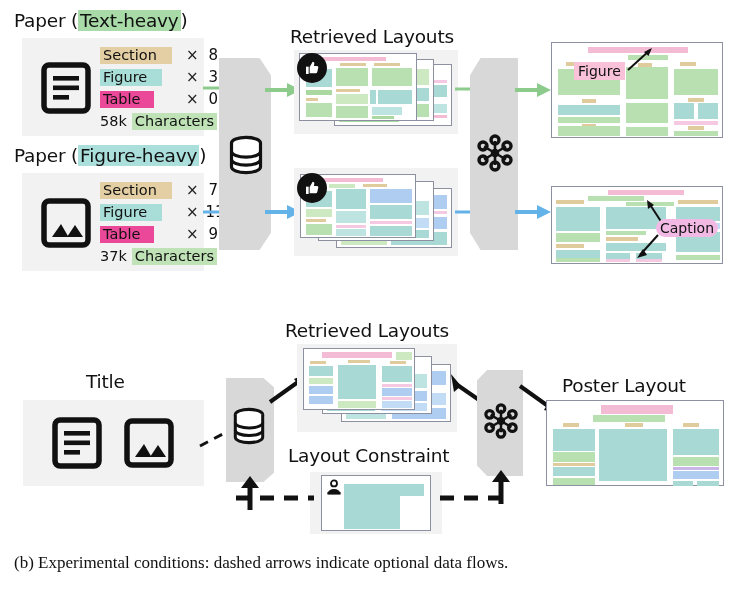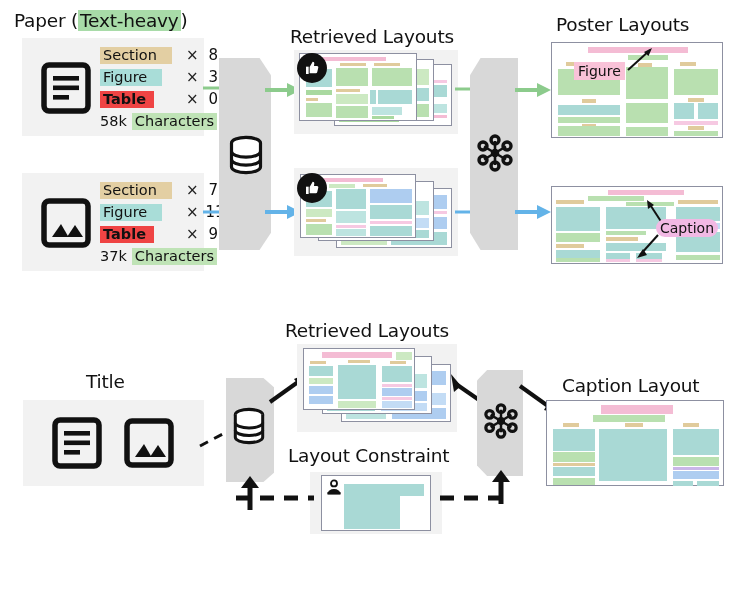--- a/index.html
+++ b/index.html
@@ -14,21 +14,21 @@
   .hl{padding:0 2px;}
   .hl-green{background:#a8dba8;}
   .hl-teal{background:#aadfdc;}
 
   
   .panelbox{background:#f2f2f2;}
   .statrow{display:flex;align-items:center;height:22px;}
   .tag{font-size:14.5px;color:#111;padding:1px 3px;line-height:15px;}
   .t-sec{background:#e3cfa3;}
   .t-fig{background:#a9ddd8;}
-  .t-tab{background:#ef4444;font-weight:bold;}
+  .t-tab{background:#ec4899;}
   .t-chr{background:#bfe3b6;}
   .times{font-size:15px;color:#222;}
   .cnt{font-size:15px;color:#111;}
   .charline{font-size:14.5px;color:#111;}
 
   
   .module{background:#d8d8d8;}
   .mod-a{clip-path:polygon(0 0,78% 0,100% 9%,100% 91%,78% 100%,0 100%);}
   svg{display:block;overflow:visible;}
 
@@ -94,20 +94,23 @@
         <span class="times" style="margin-left:32px;">×</span>
         <span class="cnt" style="margin-left:10px;">0</span>
       </div>
       <div class="statrow">
         <span class="charline">58k</span>
         <span class="tag t-chr" style="margin-left:5px;">Characters</span>
       </div>
     </div>
   </div>
 
+  <div class="abs hdr" style="left:14px;top:141px;">
+    <span>Paper (</span><span class="hl hl-teal">Figure-heavy</span><span>)</span>
+  </div>
 
   <div class="abs panelbox" style="left:22px;top:169px;width:182px;height:98px;">
     <svg class="icn" style="left:18px;top:24px;" width="52" height="52" viewBox="0 0 52 52">
       <rect x="4" y="4" width="44" height="44" rx="5" fill="none" stroke="#111" stroke-width="5.5"></rect>
       <path d="M12 40 L21 27 L28.5 40 Z" fill="#111"></path>
       <path d="M27 40 L35 28 L43 40 Z" fill="#111"></path>
     </svg>
     <div class="abs" style="left:78px;top:6px;">
       <div class="statrow">
         <span class="tag t-sec" style="width:66px;">Section</span>
@@ -289,21 +292,20 @@
 
   <svg class="abs" style="left:515px;top:76px;" width="38" height="20">
     <line x1="0" y1="10" x2="24" y2="10" stroke="#8ccb8c" stroke-width="4"></line>
     <path d="M22 3 L36 10 L22 17 Z" fill="#8ccb8c"></path>
   </svg>
   <svg class="abs" style="left:515px;top:198px;" width="38" height="20">
     <line x1="0" y1="10" x2="24" y2="10" stroke="#63b3e8" stroke-width="4"></line>
     <path d="M22 3 L36 10 L22 17 Z" fill="#63b3e8"></path>
   </svg>
 
-  <div class="abs hdr" style="left:556px;top:10px;">Poster Layouts</div>
 
   <div class="abs sheet" style="left:551px;top:38px;width:172px;height:96px;">
     <div class="blk pk" style="left:36px;top:4px;width:100px;height:6px;"></div>
     <div class="blk g1" style="left:76px;top:12px;width:40px;height:5px;"></div>
     <div class="blk kh" style="left:14px;top:19px;width:14px;height:4px;"></div>
     <div class="blk kh" style="left:86px;top:20px;width:14px;height:4px;"></div>
     <div class="blk kh" style="left:128px;top:19px;width:16px;height:4px;"></div>
     <div class="blk g1" style="left:6px;top:26px;width:62px;height:26px;"></div>
     <div class="blk g1" style="left:74px;top:24px;width:42px;height:32px;"></div>
     <div class="blk g1" style="left:122px;top:26px;width:44px;height:26px;"></div>
@@ -498,21 +500,21 @@
     </div>
   </div>
 
   <svg class="abs" style="left:236px;top:488px;width:80px;height:12px;">
     <line x1="0" y1="6" x2="78" y2="6" stroke="#111" stroke-width="5" stroke-dasharray="14,10"></line>
   </svg>
   <svg class="abs" style="left:440px;top:488px;width:68px;height:12px;">
     <line x1="0" y1="6" x2="64" y2="6" stroke="#111" stroke-width="5" stroke-dasharray="14,10"></line>
   </svg>
 
-  <div class="abs hdr" style="left:562px;top:371px;">Caption Layout</div>
+  <div class="abs hdr" style="left:562px;top:371px;">Poster Layout</div>
 
   <div class="abs sheet" style="left:546px;top:396px;width:178px;height:86px;">
     <div class="blk pk" style="left:54px;top:4px;width:72px;height:9px;"></div>
     <div class="blk g1" style="left:46px;top:14px;width:72px;height:7px;"></div>
     <div class="blk kh" style="left:16px;top:22px;width:16px;height:4px;"></div>
     <div class="blk kh" style="left:78px;top:22px;width:18px;height:4px;"></div>
     <div class="blk kh" style="left:136px;top:22px;width:16px;height:4px;"></div>
     <div class="blk tl1" style="left:6px;top:28px;width:42px;height:22px;"></div>
     <div class="blk tl1" style="left:52px;top:28px;width:68px;height:52px;"></div>
     <div class="blk tl1" style="left:126px;top:28px;width:46px;height:26px;"></div>
@@ -520,14 +522,15 @@
     <div class="blk g1" style="left:126px;top:56px;width:46px;height:9px;"></div>
     <div class="blk kh" style="left:6px;top:62px;width:42px;height:3px;"></div>
     <div class="blk tl1" style="left:6px;top:66px;width:42px;height:9px;"></div>
     <div class="blk pp" style="left:126px;top:66px;width:46px;height:3px;"></div>
     <div class="blk bl1" style="left:126px;top:70px;width:46px;height:8px;"></div>
     <div class="blk g1" style="left:6px;top:77px;width:42px;height:7px;"></div>
     <div class="blk tl1" style="left:126px;top:80px;width:20px;height:5px;"></div>
     <div class="blk tl1" style="left:150px;top:80px;width:22px;height:5px;"></div>
   </div>
 
+  <div class="caption" style="left:14px;top:549px;">(b) Experimental conditions: dashed arrows indicate optional data flows.</div>
 
 </div>
 
 </body></html>

